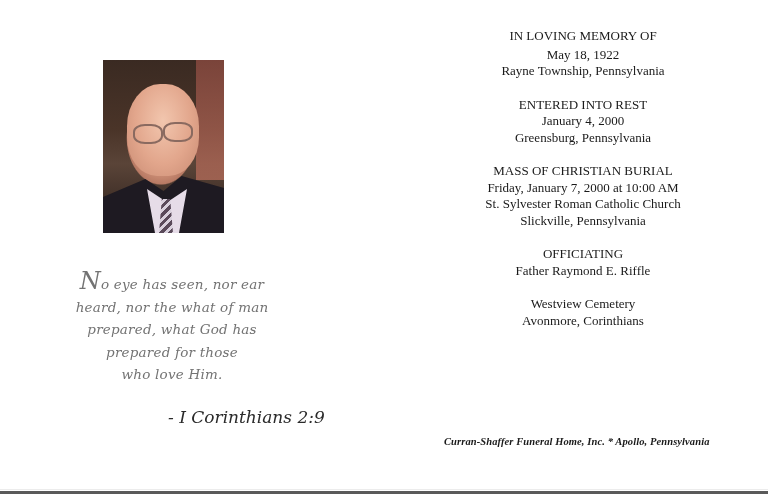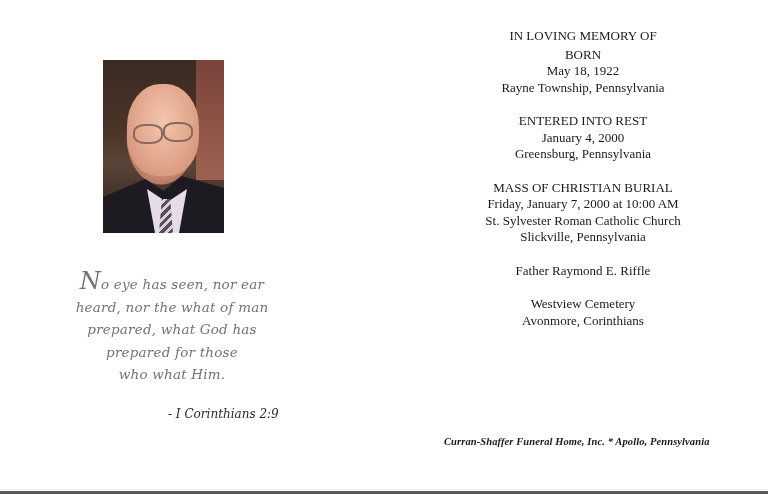--- a/index.html
+++ b/index.html
@@ -18,21 +18,21 @@
   .photo .glasses-r { position: absolute; left: 60px; top: 62px; width: 26px; height: 16px; border: 2px solid #8a6a60; border-radius: 40%; }
   .photo .suit { position: absolute; left: 0; bottom: 0; width: 121px; height: 60px; background: #1e1a22; clip-path: polygon(0 40%, 35% 10%, 50% 30%, 65% 5%, 100% 25%, 100% 100%, 0 100%); }
   .photo .shirt { position: absolute; left: 44px; bottom: 0; width: 40px; height: 44px; background: #e6dce8; clip-path: polygon(0 0, 50% 30%, 100% 0, 80% 100%, 20% 100%); }
   .photo .tie { position: absolute; left: 56px; bottom: 0; width: 14px; height: 34px; background: repeating-linear-gradient(135deg, #5a4a5a 0 3px, #d8d0dc 3px 6px); clip-path: polygon(20% 0, 80% 0, 100% 100%, 0 100%); }
 
   
   .verse { position: absolute; left: 62px; top: 270px; width: 220px; text-align: center;
     font-family: "DejaVu Serif", serif; font-style: italic; font-size: 13.5px; line-height: 22.5px; color: #737373; letter-spacing: 0.2px; }
   .verse .line { display: block; white-space: nowrap; }
   .verse .drop { font-size: 24px; }
-  .citation { position: absolute; left: 168px; top: 407px; font-family: "DejaVu Serif", serif; font-style: italic; font-size: 12px; color: #2a2a2a; white-space: nowrap; }
+  .citation { position: absolute; left: 168px; top: 407px; font-family: "DejaVu Serif", serif; font-style: italic; font-size: 17px; color: #2a2a2a; white-space: nowrap; }
 
   
   .right { position: absolute; left: 452px; top: 28px; width: 262px; text-align: center; font-size: 13px; line-height: 16.5px; }
   .right .line { display: block; white-space: nowrap; }
   .right .head-title { font-size: 13px; }
   .right .name { font-family: "DejaVu Serif", serif; font-style: italic; font-size: 19px; line-height: 24px; margin-top: 0px; letter-spacing: 0.5px; }
   .right .section { margin-top: 17px; }
   .right .section:first-of-type { margin-top: 2px; }
 
   .footer { position: absolute; left: 444px; top: 436px; font-size: 10.5px; font-weight: bold; white-space: nowrap; letter-spacing: 0.1px; font-style: italic; }
@@ -50,47 +50,47 @@
     <div class="suit"></div>
     <div class="shirt"></div>
     <div class="tie"></div>
   </div>
 
   <div class="verse">
     <span class="line"><span class="drop">N</span><span>o eye has seen, nor ear</span></span>
     <span class="line">heard, nor the what of man</span>
     <span class="line">prepared, what God has</span>
     <span class="line">prepared for those</span>
-    <span class="line">who what Him.</span>
+    <span class="line">who love Him.</span>
   </div>
   <div class="citation">- I Corinthians 2:9</div>
 
   <div class="right">
     <span class="line head-title">IN LOVING MEMORY OF</span>
 
     <div class="section" style="margin-top:2px">
-      <span class="line">BORN</span>
       <span class="line">May 18, 1922</span>
       <span class="line">Rayne Township, Pennsylvania</span>
     </div>
 
     <div class="section">
       <span class="line">ENTERED INTO REST</span>
       <span class="line">January 4, 2000</span>
       <span class="line">Greensburg, Pennsylvania</span>
     </div>
 
     <div class="section">
       <span class="line">MASS OF CHRISTIAN BURIAL</span>
       <span class="line">Friday, January 7, 2000 at 10:00 AM</span>
       <span class="line">St. Sylvester Roman Catholic Church</span>
       <span class="line">Slickville, Pennsylvania</span>
     </div>
 
     <div class="section">
+      <span class="line">OFFICIATING</span>
       <span class="line">Father Raymond E. Riffle</span>
     </div>
 
     <div class="section">
       <span class="line">Westview Cemetery</span>
       <span class="line">Avonmore, Corinthians</span>
     </div>
   </div>
 
   <div class="footer">Curran-Shaffer Funeral Home, Inc. * Apollo, Pennsylvania</div>

